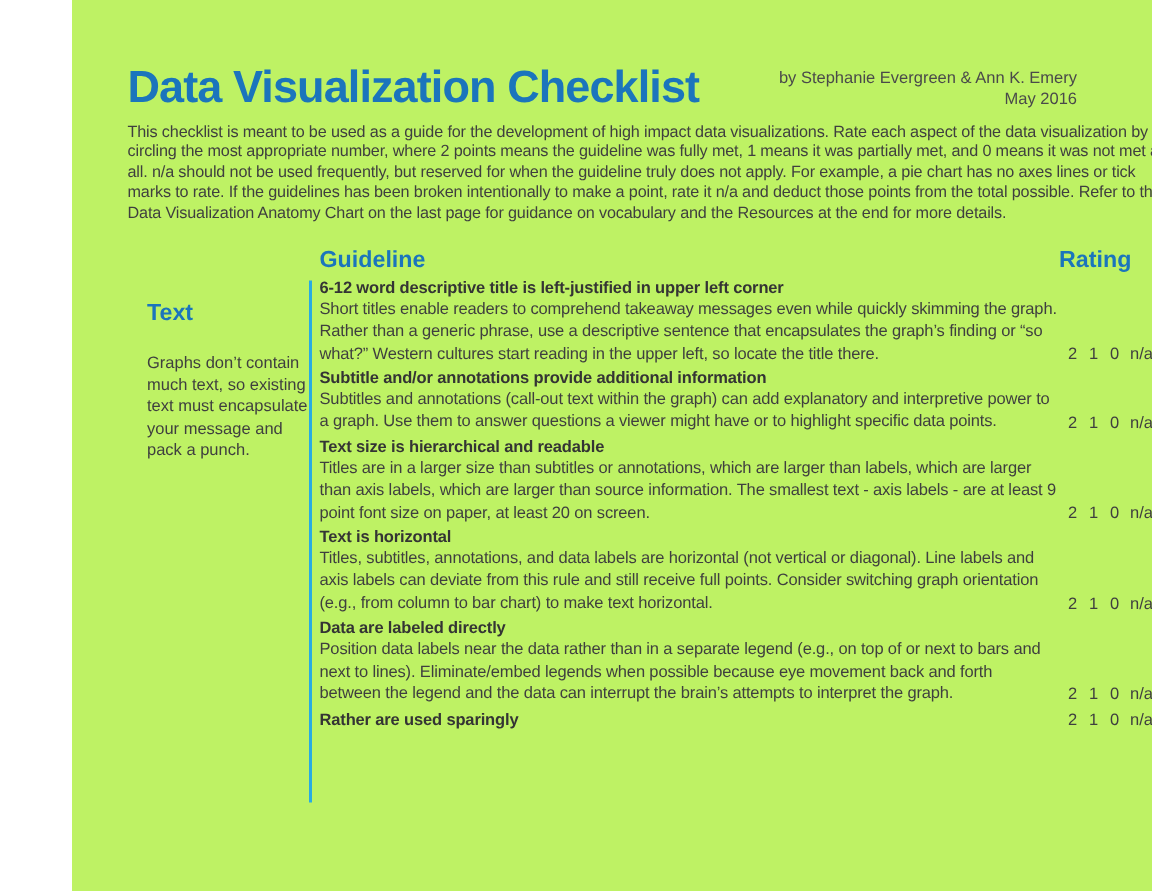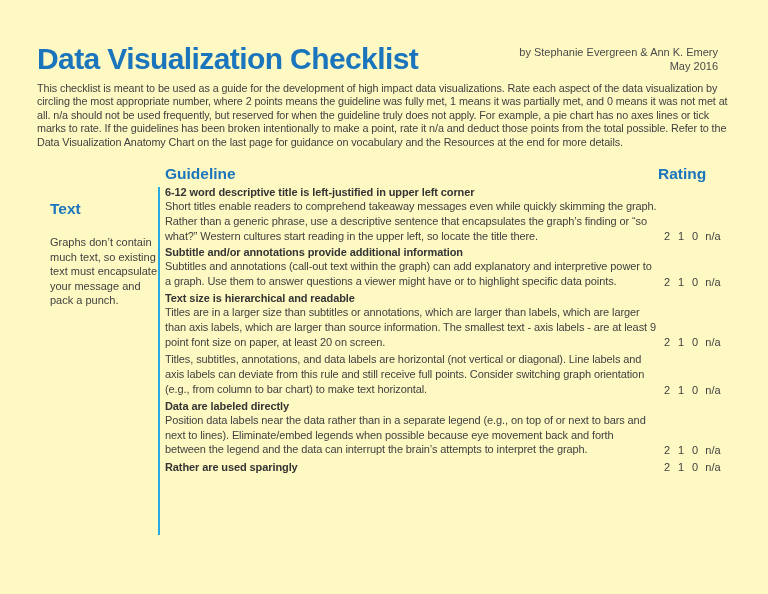--- a/index.html
+++ b/index.html
@@ -3,21 +3,21 @@
 <meta charset="utf-8">
 <style>
   html, body { margin:0; padding:0; background:#ffffff; }
   body {
     width:768px; height:594px;
     font-family:"Liberation Sans", sans-serif;
     color:#3f3f3f;
     position:relative;
     overflow:hidden;
   }
-  .page { position:absolute; inset:0; background:#fef9c3; }
+  .page { position:absolute; inset:0; background:#bef264;margin-left:48px; }
 
   .doc-title {
     position:absolute; left:37px; top:42px;
     font-size:30px; font-weight:bold; letter-spacing:-0.6px;
     color:#1b75bc; white-space:nowrap;
   }
   .byline {
     position:absolute; right:50px; top:45px;
     text-align:right; font-size:11px; line-height:14px; color:#4a4a4a;
   }
@@ -107,20 +107,21 @@
         <div class="row-title">Text size is hierarchical and readable</div>
         <div class="row-body">Titles are in a larger size than subtitles or annotations, which are larger than labels, which are larger than axis labels, which are larger than source information. The smallest text - axis labels - are at least 9 point font size on paper, at least 20 on screen.</div>
       </div>
       <div class="row-rating">
         <span class="rating-opt">2</span><span class="rating-opt">1</span><span class="rating-opt">0</span><span class="rating-opt na">n/a</span>
       </div>
     </div>
 
     <div class="row">
       <div class="row-text">
+        <div class="row-title">Text is horizontal</div>
         <div class="row-body">Titles, subtitles, annotations, and data labels are horizontal (not vertical or diagonal). Line labels and axis labels can deviate from this rule and still receive full points. Consider switching graph orientation (e.g., from column to bar chart) to make text horizontal.</div>
       </div>
       <div class="row-rating">
         <span class="rating-opt">2</span><span class="rating-opt">1</span><span class="rating-opt">0</span><span class="rating-opt na">n/a</span>
       </div>
     </div>
 
     <div class="row">
       <div class="row-text">
         <div class="row-title">Data are labeled directly</div>

